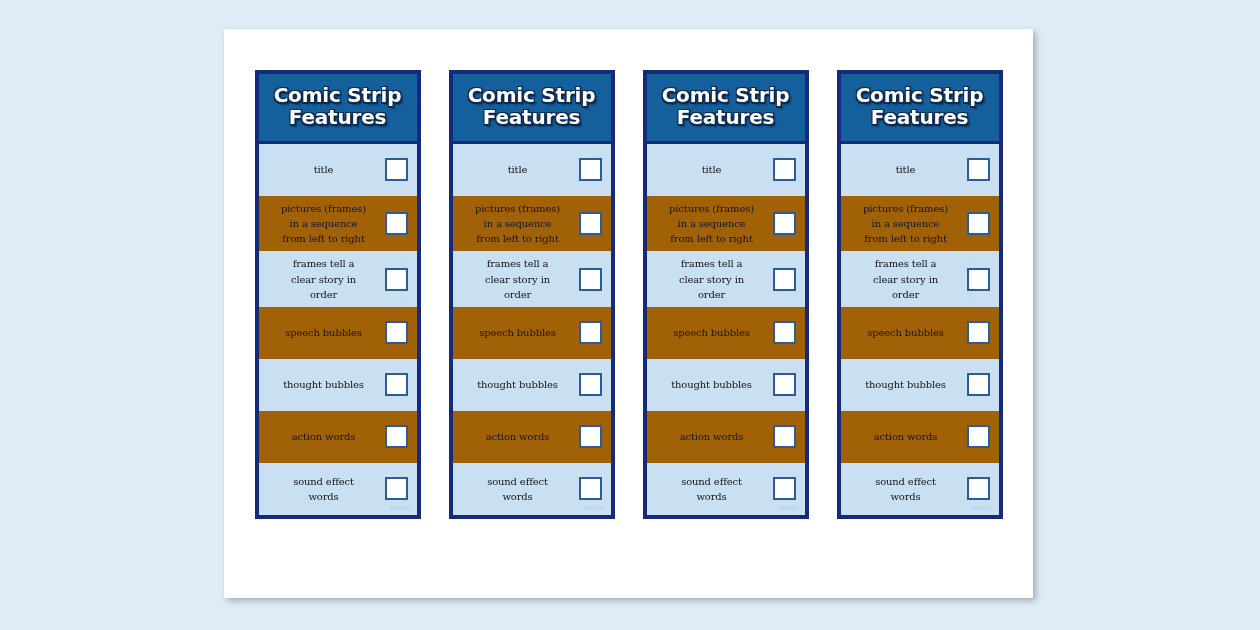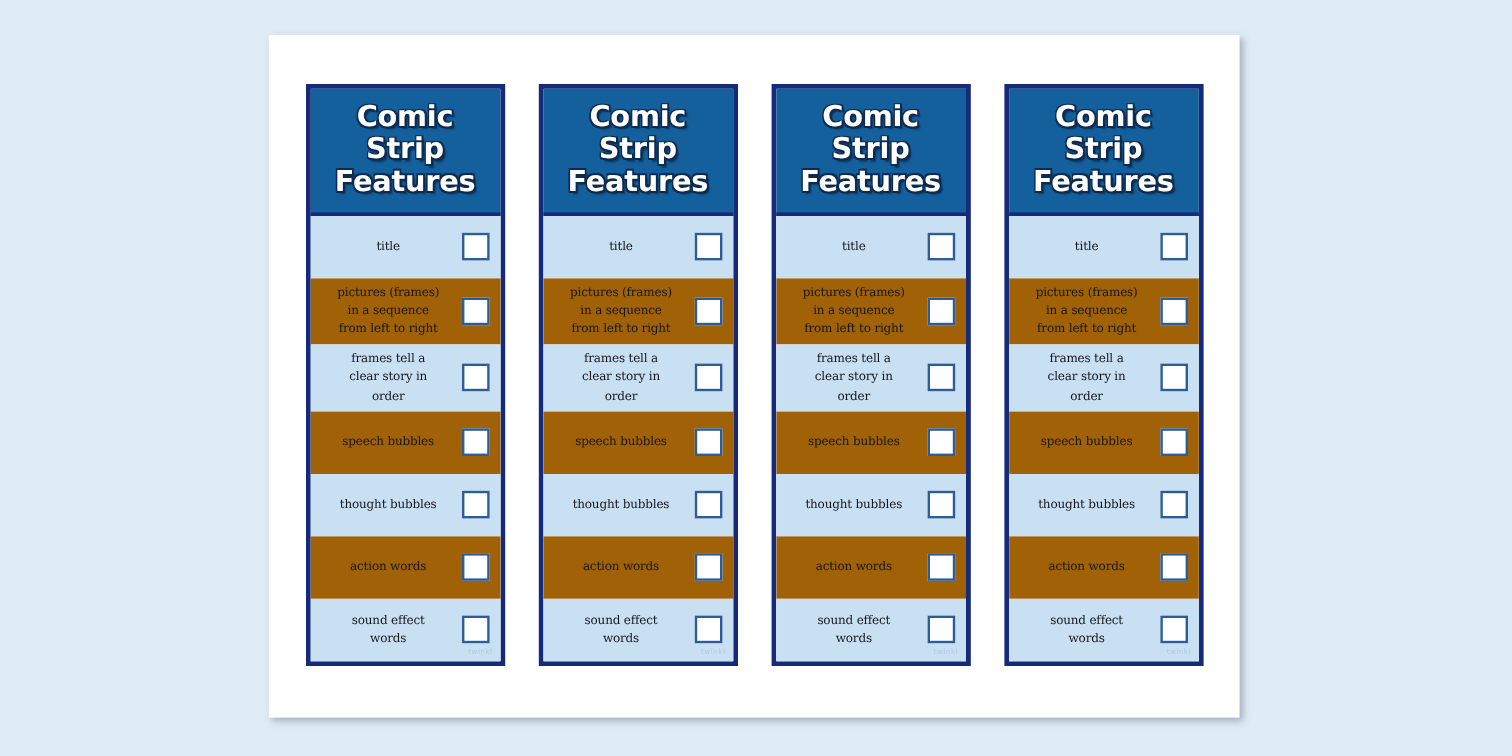--- a/index.html
+++ b/index.html
@@ -56,21 +56,21 @@
   
   .card-header {
     background: #14609c;
     border-bottom: 3px solid #152a7a;
     padding: 10px 4px 12px 4px;
     text-align: center;
   }
   .card-header-title {
     font-family: "DejaVu Sans", sans-serif;
     font-weight: bold;
-    font-size: 24px;
+    font-size: 20px;
     line-height: 1.12;
     color: #ffffff;
     letter-spacing: -0.2px;
     text-shadow:
        1.6px 1.6px 0 #0d2a50,
       -1.1px -1.1px 0 #0d2a50,
        1.6px -1.1px 0 #0d2a50,
       -1.1px  1.6px 0 #0d2a50,
        2.4px 2.6px 1.5px rgba(9,26,52,0.55);
   }

